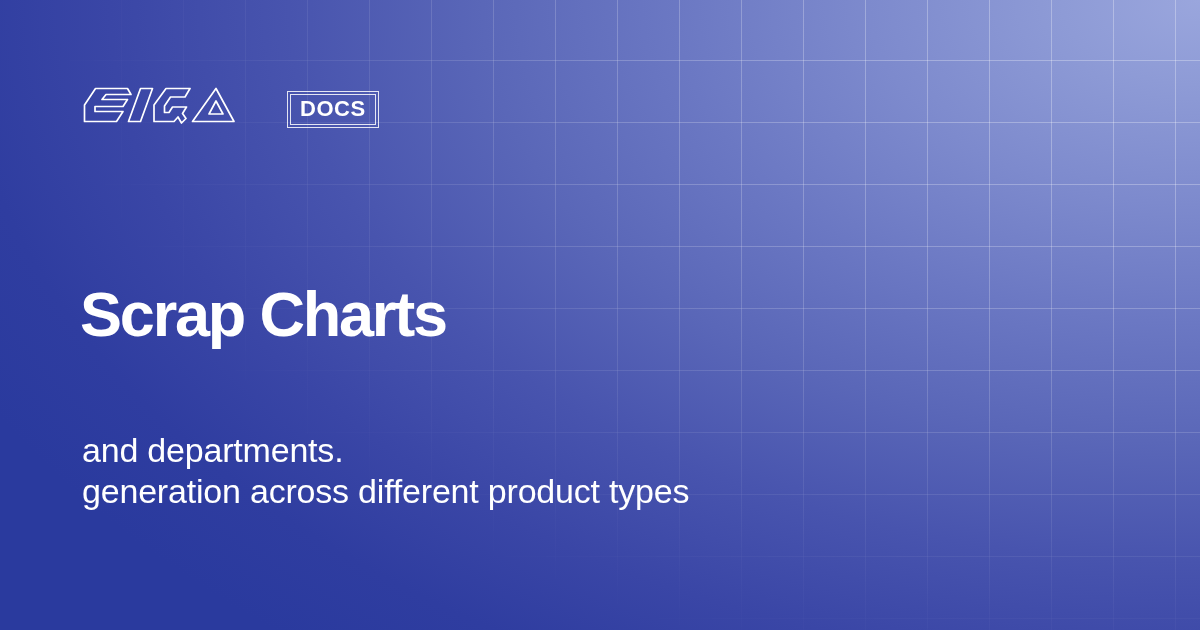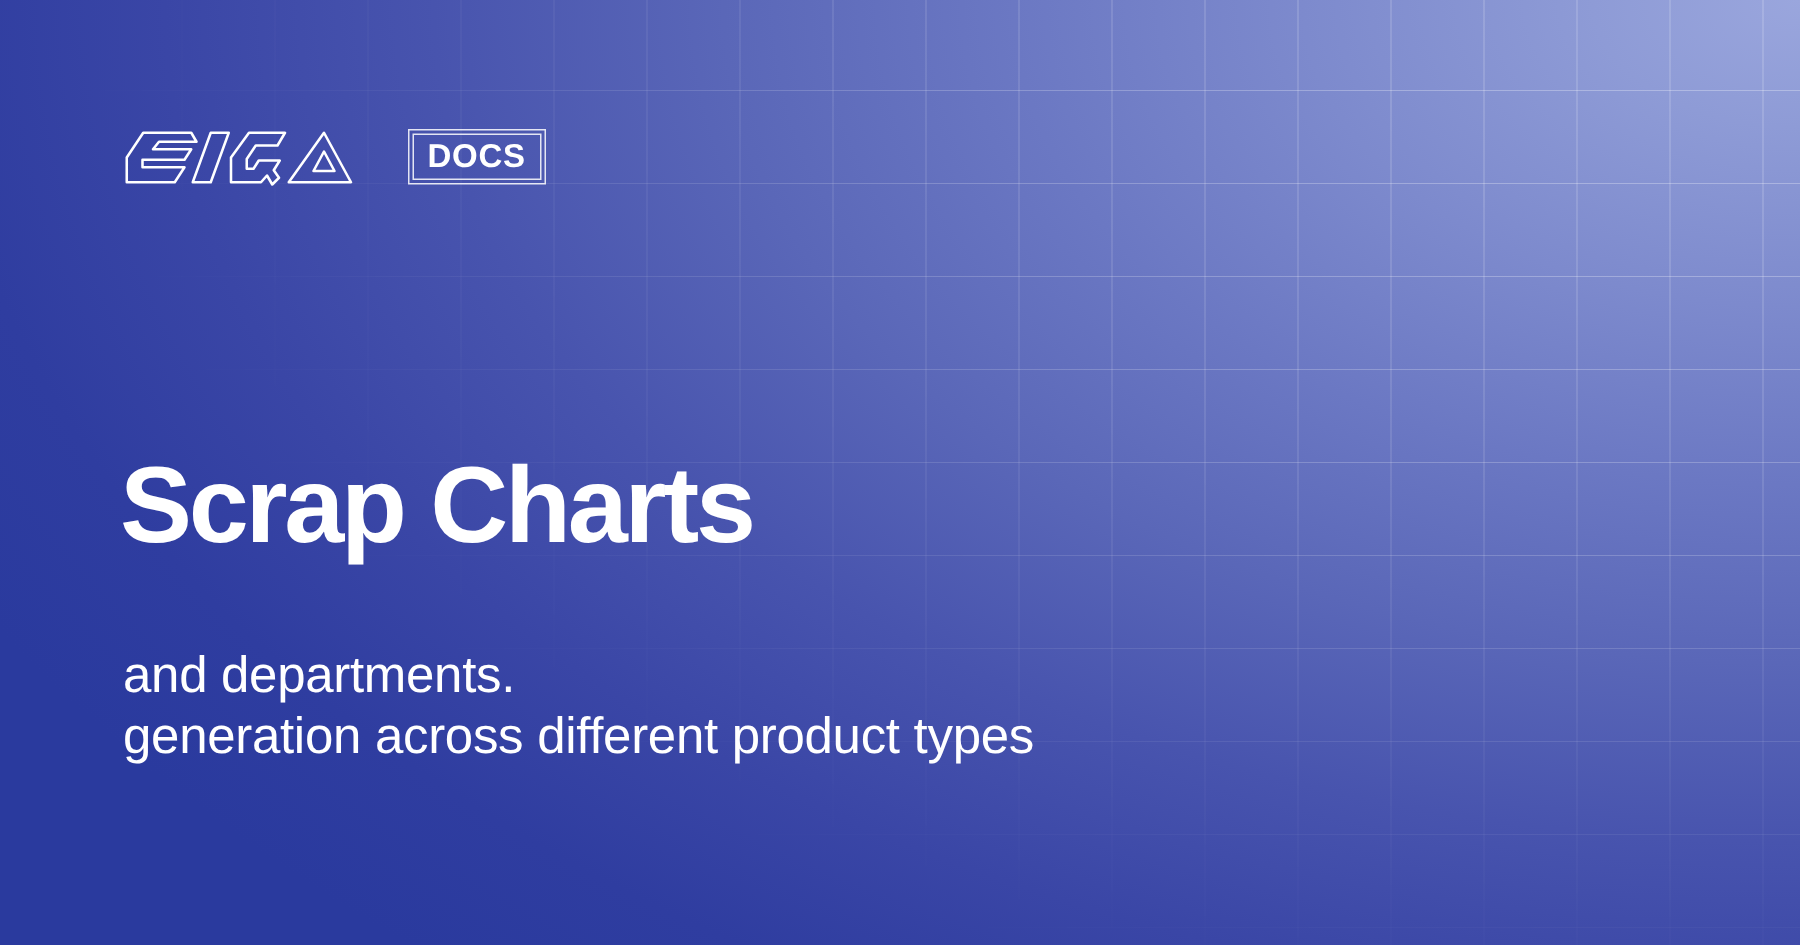--- a/index.html
+++ b/index.html
@@ -56,22 +56,22 @@
         rgba(0,0,0,0.34) 62%,
         rgba(0,0,0,0.10) 76%,
         rgba(0,0,0,0) 88%);
   }
 
   
   #logo-lockup {
     position:absolute;
     left:82px; top:86px;
     display:flex;
-    align-items:flex-start;
-    gap:14px;
+    align-items:flex-end;
+    gap:29px;
   }
   .wordmark { display:block; }
   .docs-badge {
     border:1px solid rgba(255,255,255,0.85);
     padding:2px;
     display:flex;
   }
   .docs-badge-inner {
     border:1px solid rgba(255,255,255,0.85);
     padding:3px 9px 4px 9px;
@@ -85,23 +85,23 @@
     font-weight:bold;
     letter-spacing:0.5px;
     line-height:1;
     font-family:"Liberation Sans", sans-serif;
   }
 
   
   #title {
     position:absolute;
     left:80px;
-    top:301px;
+    top:283px;
     color:#ffffff;
-    font-size:72px;
+    font-size:63px;
     font-weight:bold;
     letter-spacing:-2.2px;
     line-height:1.0;
     white-space:nowrap;
   }
 
   #subtitle {
     position:absolute;
     left:82px;
     top:430px;

